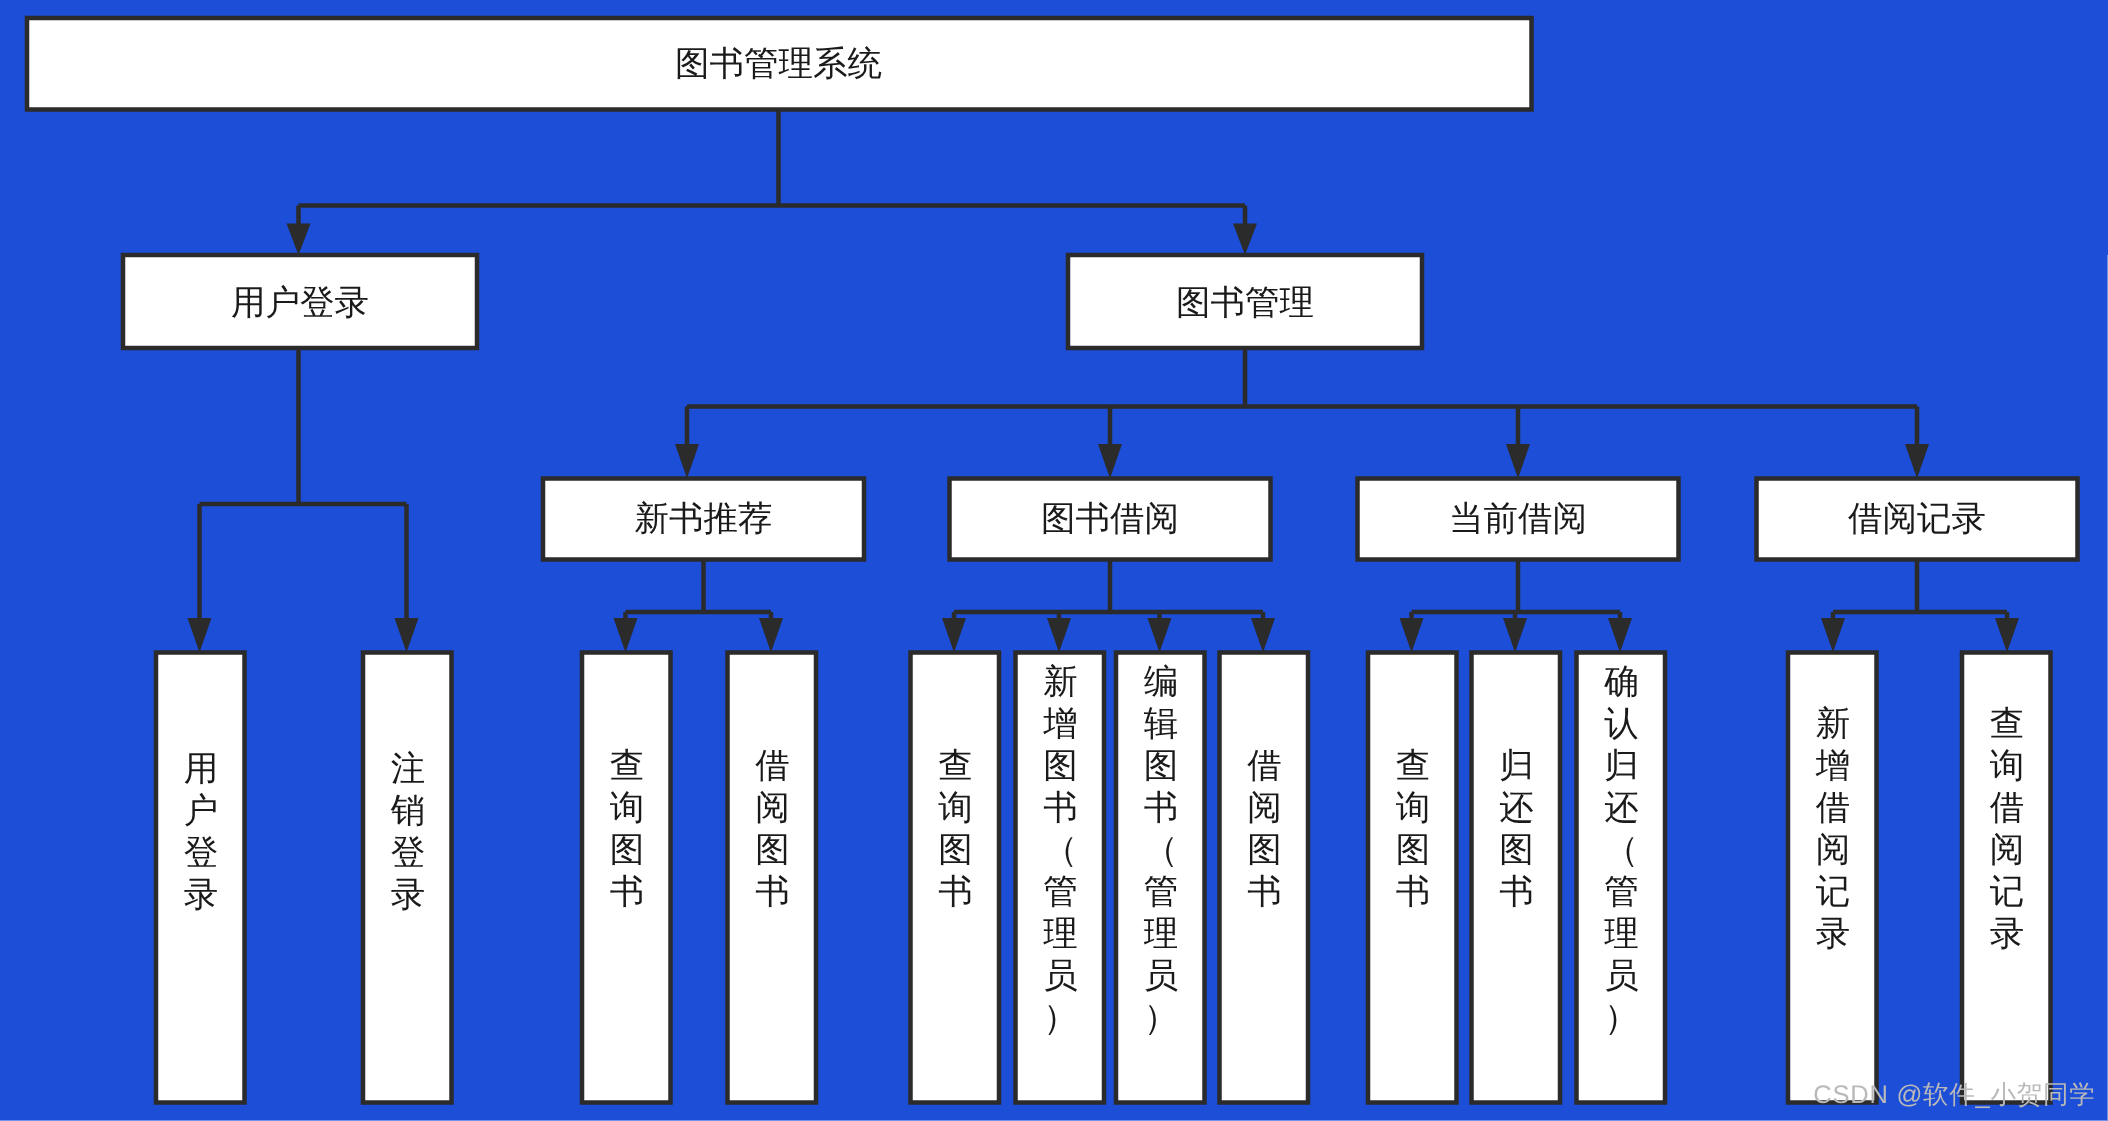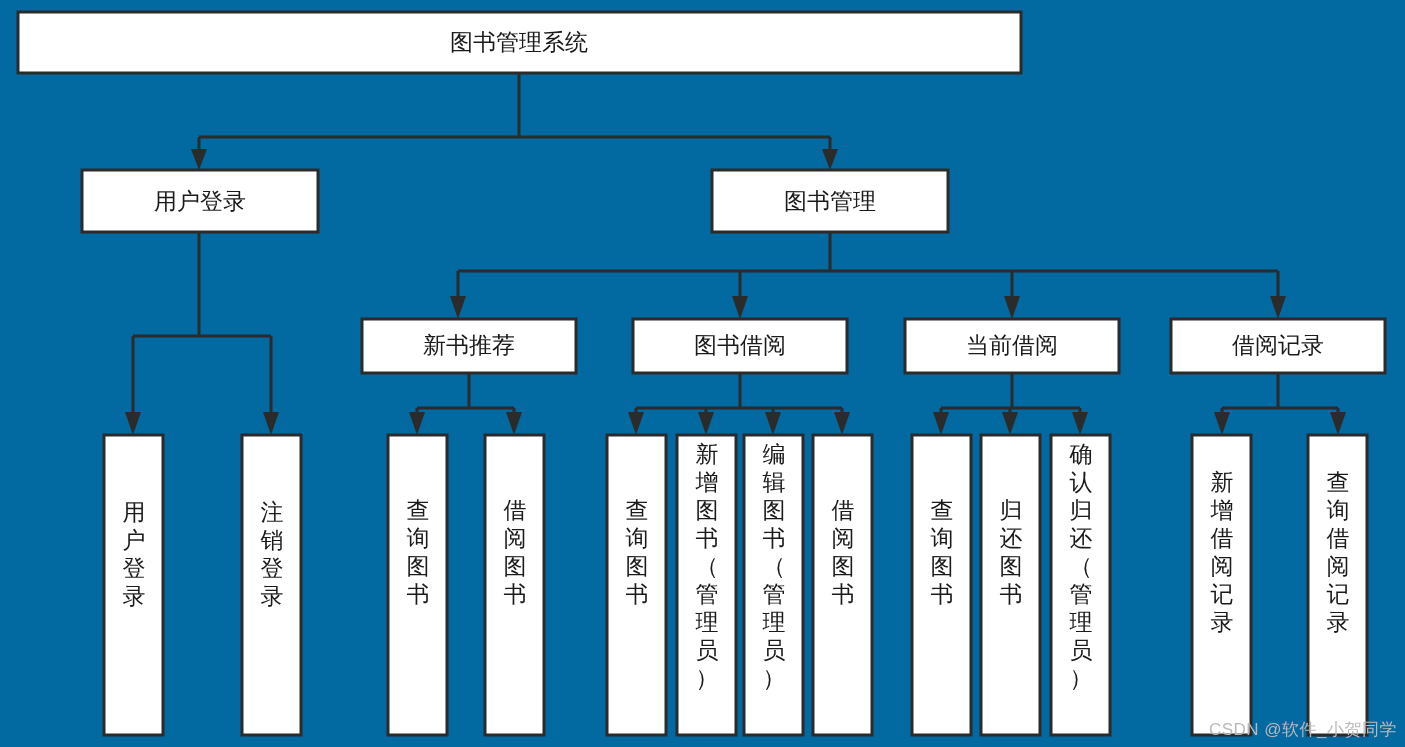--- a/index.html
+++ b/index.html
@@ -10,21 +10,21 @@
   body {
     width: 1405px;
     height: 747px;
     font-family: "Liberation Sans", "DejaVu Sans", sans-serif;
     overflow: hidden;
   }
   #diagram-root {
     position: relative;
     width: 1405px;
     height: 747px;
-    background: #0369a1;
+    background: #1d4ed8;
   }
   svg#flowchart {
     position: absolute;
     left: 0;
     top: 0;
     width: 1405px;
     height: 747px;
     display: block;
   }
   .node-rect {

